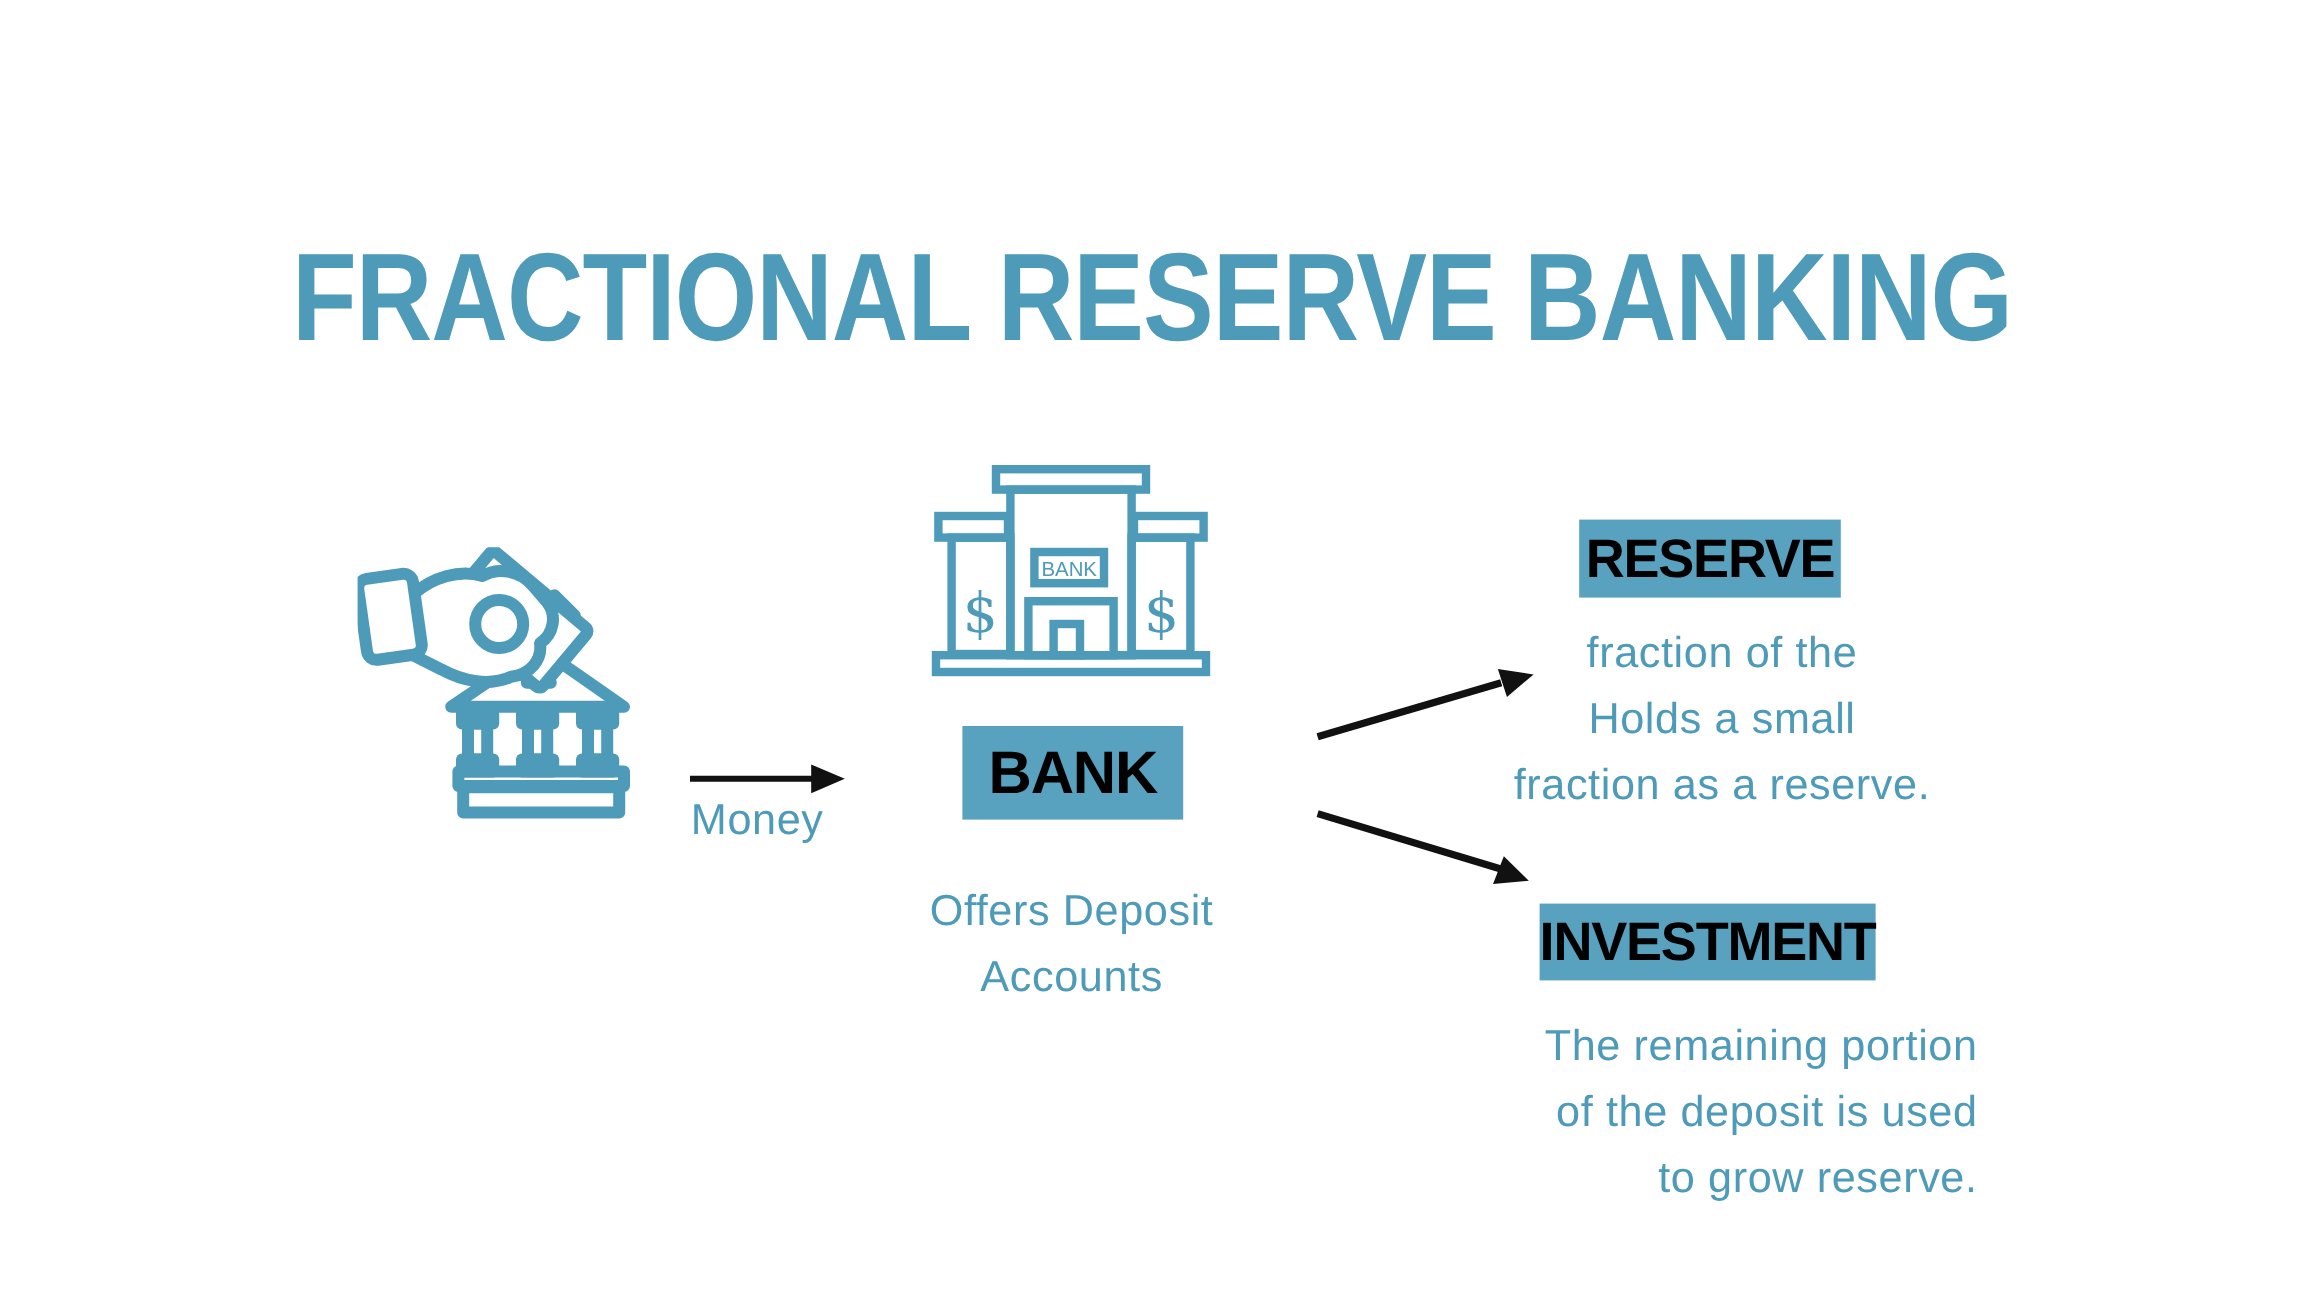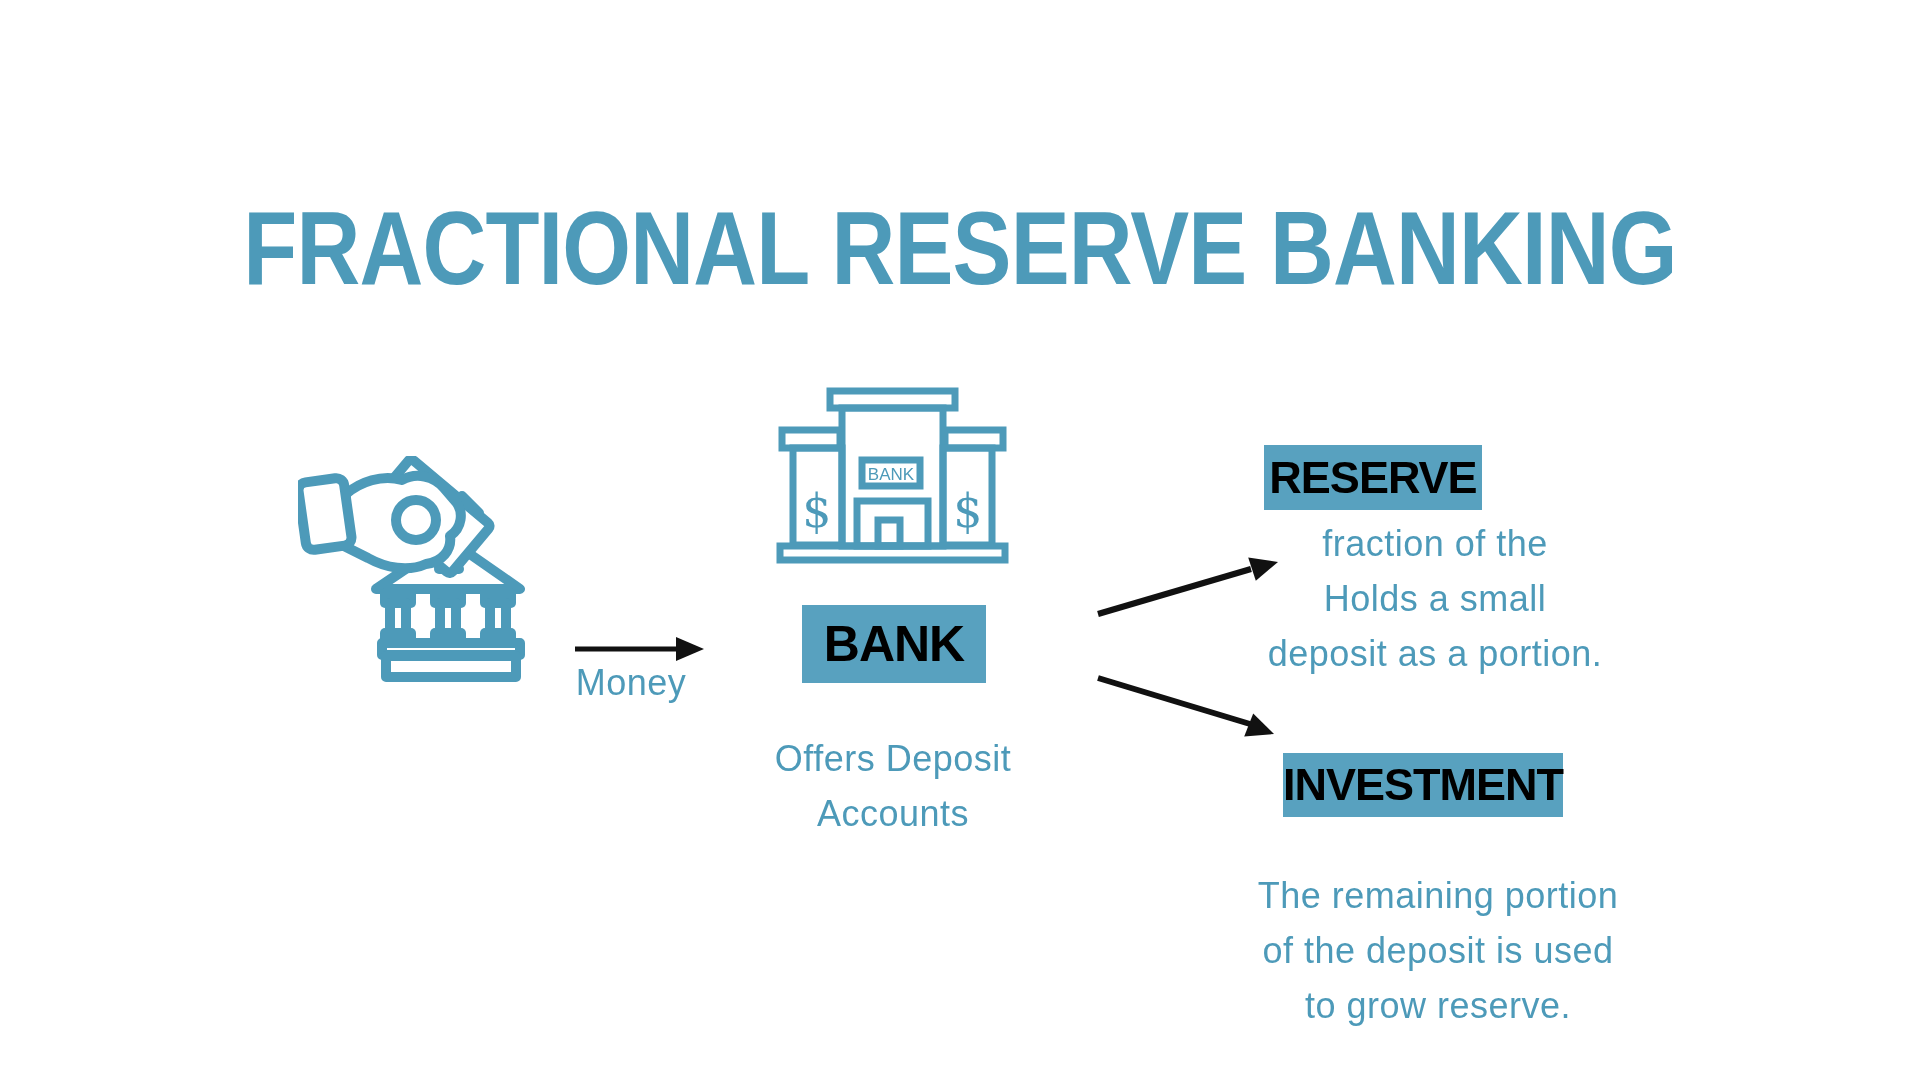--- a/index.html
+++ b/index.html
@@ -32,34 +32,34 @@
     position: absolute;
     background: #58a1bf;
     color: #000000;
     font-weight: bold;
     display: flex;
     align-items: center;
     justify-content: center;
     letter-spacing: -1px;
   }
   .bank-box        { left: 802px;  top: 605px; width: 184px; height: 78px; font-size: 50px; }
-  .reserve-box     { left: 1264px; top: 433px; width: 218px; height: 65px; font-size: 45px; margin-top: 12px; }
+  .reserve-box     { left: 1316px; top: 433px; width: 218px; height: 65px; font-size: 45px; }
   .investment-box  { left: 1283px; top: 753px; width: 280px; height: 64px; font-size: 45px; }
   .teal-text {
     position: absolute;
     color: #4d9ab9;
     font-size: 36px;
     line-height: 55px;
     text-align: center;
     letter-spacing: 0.5px;
   }
   .money-label   { left: 561px;  top: 655px; width: 140px; text-align: center; }
   .bank-caption  { left: 768px;  top: 731px; width: 250px; }
   .reserve-desc  { left: 1245px; top: 516px; width: 380px; }
-  .invest-desc   { left: 1228px; top: 868px; width: 420px; }
+  .invest-desc   { left: 1228px; top: 843px; width: 420px; text-align: right; }
   svg { display: block; }
 </style>
 </head>
 <body>
 
 <div class="canvas">
 
   <h1 class="title">FRACTIONAL RESERVE BANKING</h1>
 
   <div class="abs" style="left:298px; top:456px; width:230px; height:230px;">
@@ -145,21 +145,21 @@
     <svg width="195" height="75" viewBox="0 0 195 75">
       <line x1="6" y1="10" x2="158" y2="56" stroke="#111111" stroke-width="6"></line>
       <polygon points="182,66 152.2,68.6 161.2,45.6" fill="#111111"></polygon>
     </svg>
   </div>
 
   <div class="label-box reserve-box">RESERVE</div>
   <div class="teal-text reserve-desc">
     <div>fraction of the</div>
     <div>Holds a small</div>
-    <div>deposit as a portion.</div>
+    <div>fraction as a reserve.</div>
   </div>
 
   <div class="label-box investment-box">INVESTMENT</div>
   <div class="teal-text invest-desc">
     <div>The remaining portion</div>
     <div>of the deposit is used</div>
     <div>to grow reserve.</div>
   </div>
 
 </div>

